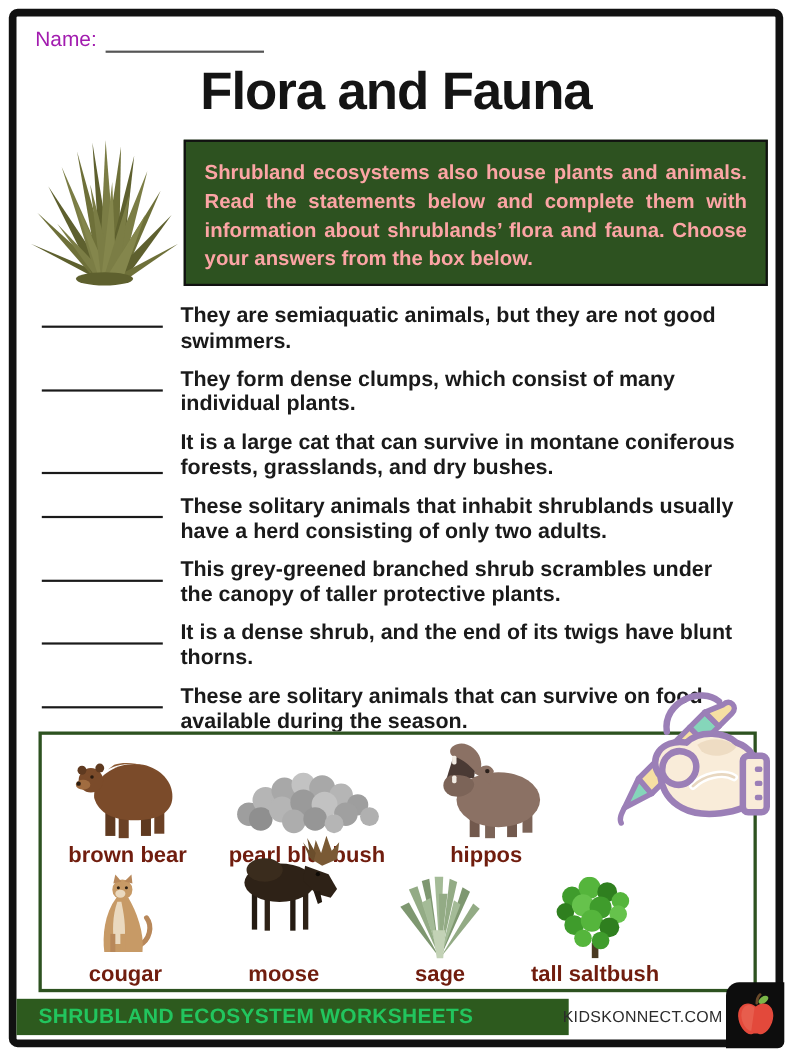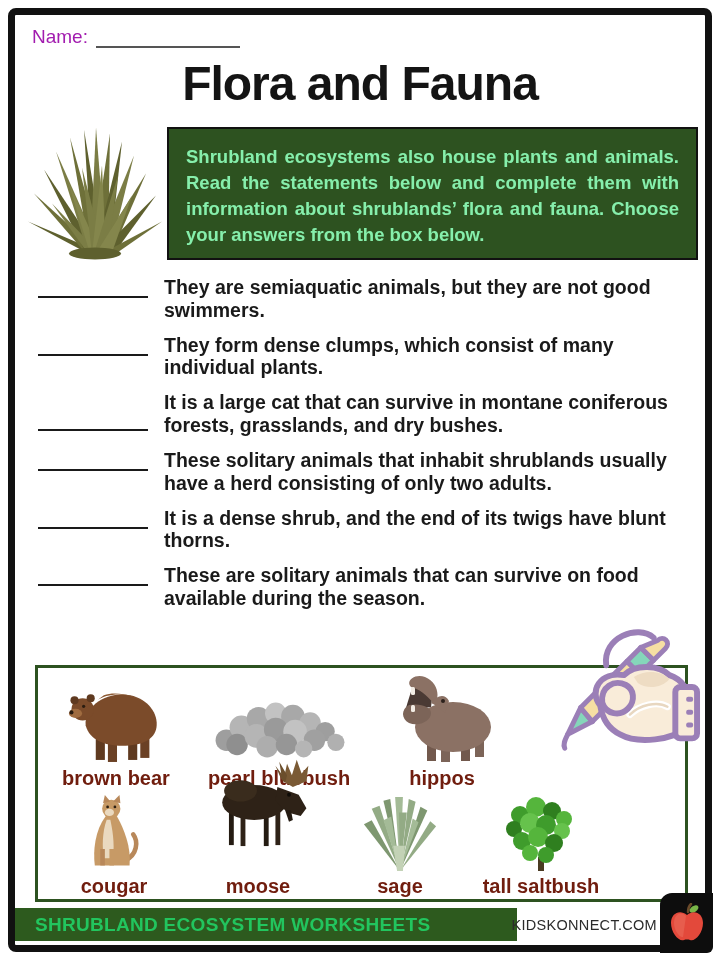--- a/index.html
+++ b/index.html
@@ -19,21 +19,21 @@
   
   .title{position:absolute;left:0;top:56px;width:720px;text-align:center;
          font-size:48px;font-weight:bold;color:#141414;letter-spacing:-1px;}
 
   
   .plant{position:absolute;left:24px;top:124px;width:140px;height:138px;}
 
   
   .instruction-box{position:absolute;left:167px;top:127px;width:531px;height:133px;
         background:#2d5220;border:2.5px solid #111111;padding:15px 17px;
-        color:#86efac;font-weight:bold;font-size:18.5px;line-height:1.4;text-align:justify;}
+        color:#fca5a5;font-weight:bold;font-size:18.5px;line-height:1.4;text-align:justify;}
 
   
   .statements{position:absolute;left:38px;top:276px;width:645px;display:flex;
         flex-direction:column;gap:12px;}
   .statement-row{display:flex;align-items:flex-start;}
   .blank{width:110px;height:20px;border-bottom:2.5px solid #1a1a1a;flex:none;margin-top:2px;}
   .statement-row.blank-bottom .blank{align-self:flex-end;margin-bottom:6px;}
   .statement-text{margin-left:16px;width:512px;font-size:19.5px;font-weight:bold;
         color:#1a1a1a;line-height:1.17;}
 
@@ -116,20 +116,24 @@
     <div class="statement-row blank-bottom">
       <span class="blank"></span>
       <span class="statement-text">It is a large cat that can survive in montane coniferous forests, grasslands, and dry bushes.</span>
     </div>
     <div class="statement-row">
       <span class="blank"></span>
       <span class="statement-text">These solitary animals that inhabit shrublands usually have a herd consisting of only two adults.</span>
     </div>
     <div class="statement-row">
       <span class="blank"></span>
+      <span class="statement-text">This grey-greened branched shrub scrambles under the canopy of taller protective plants.</span>
+    </div>
+    <div class="statement-row">
+      <span class="blank"></span>
       <span class="statement-text">It is a dense shrub, and the end of its twigs have blunt thorns.</span>
     </div>
     <div class="statement-row">
       <span class="blank"></span>
       <span class="statement-text">These are solitary animals that can survive on food available during the season.</span>
     </div>
   </div>
 
   <div class="answer-box">
     <div class="ab-row ab-row1">

